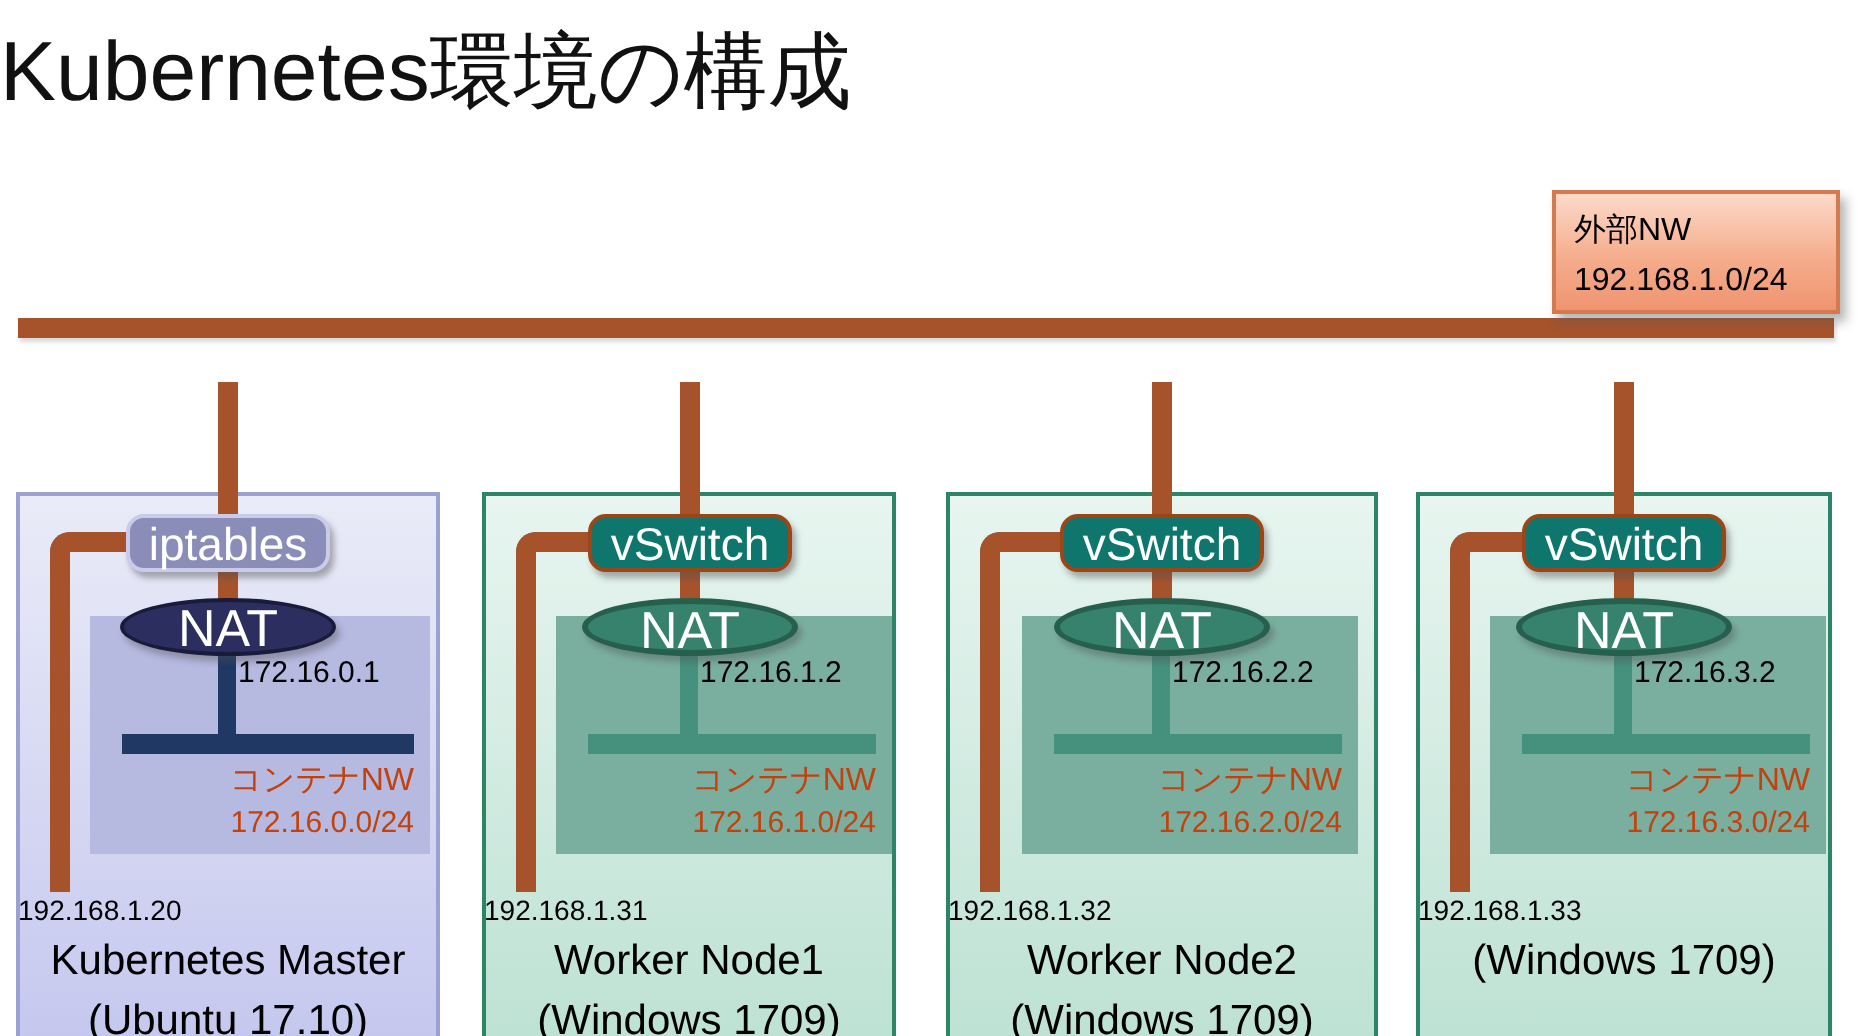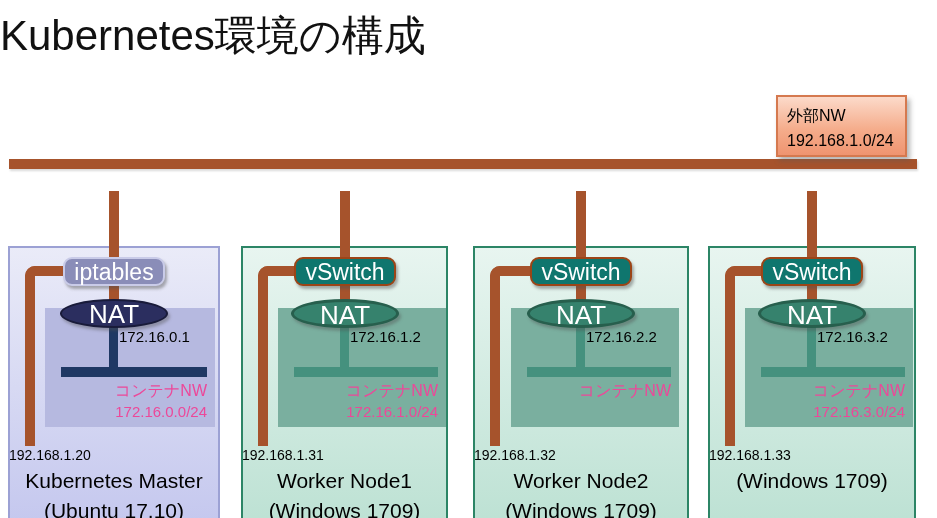--- a/index.html
+++ b/index.html
@@ -10,21 +10,21 @@
   .title{
     position:absolute;left:0;top:8px;width:100%;
     font-size:42px;color:#111;
   }
   
   .bus{
     position:absolute;left:9px;top:159px;width:908px;height:10px;
     background:#A6532C;box-shadow:1px 2px 2px rgba(0,0,0,0.15);
   }
   .ext-box{
-    position:absolute;left:776px;top:95px;width:131px;height:62px;box-sizing:border-box;
+    position:absolute;left:776px;top:95px;width:144px;height:62px;box-sizing:border-box;
     background:linear-gradient(180deg,#FCDACA 0%,#F5AD8C 55%,#EF9470 100%);
     border:2px solid #D5794F;box-shadow:3px 4px 5px rgba(90,90,90,0.45);
     padding:6px 0 0 9px;font-size:16px;line-height:25px;color:#000;
   }
   
   .node{position:absolute;left:0;top:0;width:937px;height:518px;margin-top:28px;}
   .n0{--bx:8px;  --bw:212px;--cx:114px;--ex:30px; --ix:45px; --iw:170px;}
   .n1{--bx:241px;--bw:207px;--cx:345px;--ex:263px;--ix:278px;--iw:168px;}
   .n2{--bx:473px;--bw:216px;--cx:581px;--ex:495px;--ix:511px;--iw:168px;}
   .n3{--bx:708px;--bw:208px;--cx:812px;--ex:730px;--ix:745px;--iw:168px;}
@@ -44,21 +44,21 @@
     border-radius:9px;text-align:center;color:#fff;font-size:23px;line-height:26px;
     box-shadow:2px 3px 3px rgba(80,80,80,0.45);
   }
   .nat{
     left:calc(var(--cx) - 54px);top:271px;width:108px;height:29px;box-sizing:border-box;
     border-radius:50%;text-align:center;color:#fff;font-size:26px;line-height:27px;
     box-shadow:2px 3px 3px rgba(80,80,80,0.4);
   }
   .nat-ip{left:calc(var(--cx) + 5px);top:300px;font-size:15px;color:#000;}
   .cnw{left:calc(var(--ix) + 4px);top:352px;width:calc(var(--iw) - 12px);
-       text-align:right;color:#ec4899;font-size:16px;line-height:21px;}
+       text-align:right;color:#c2410c;font-size:16px;line-height:21px;}
   .cnw .cidr{font-size:15px;text-align:right;}
   .host-ip{left:calc(var(--bx) + 1px);top:419px;font-size:14px;color:#000;}
   .node-title{left:var(--bx);top:438px;width:var(--bw);text-align:center;
               font-size:21px;line-height:30px;color:#000;}
   
   .theme-purple .box{background:linear-gradient(180deg,#EAEBF8 0%,#C4C7EE 100%);border:2px solid #9CA1D4;}
   .theme-purple .inner{background:#B6B9E0;}
   .theme-purple .t-v,.theme-purple .t-bar{background:#1F3864;}
   .theme-purple .gw-label{background:#8A8DB8;border:2px solid #C9CBE8;}
   .theme-purple .nat{background:#2B2E5F;border:2px solid #191B3A;}
@@ -129,20 +129,21 @@
     <div class="inner"></div>
     <div class="t-v"></div>
     <div class="t-bar"></div>
     <div class="elbow"></div>
     <div class="main-line"></div>
     <div class="gw-label">vSwitch</div>
     <div class="nat">NAT</div>
     <div class="nat-ip">172.16.2.2</div>
     <div class="cnw">
       <div>コンテナNW</div>
+      <div class="cidr">172.16.2.0/24</div>
     </div>
     <div class="host-ip">192.168.1.32</div>
     <div class="node-title">
       <div>Worker Node2</div>
       <div>(Windows 1709)</div>
     </div>
   </div>
 
   <div class="node n3 theme-green">
     <div class="box"></div>

